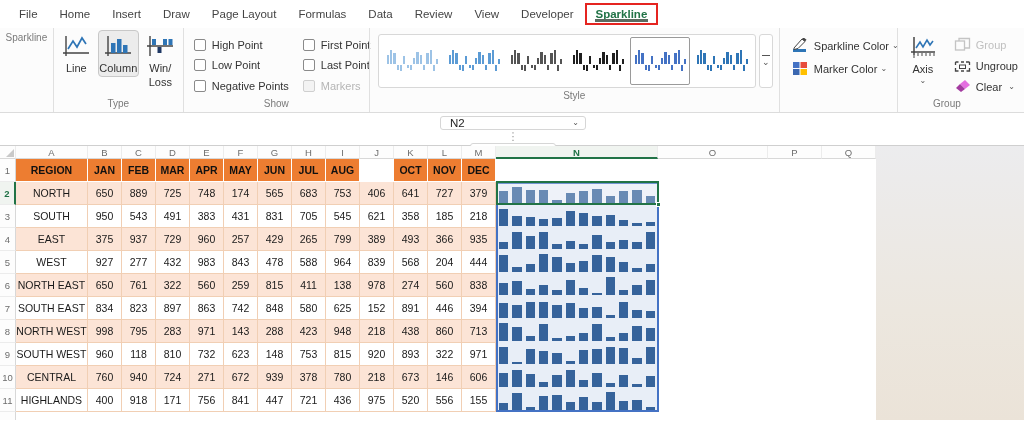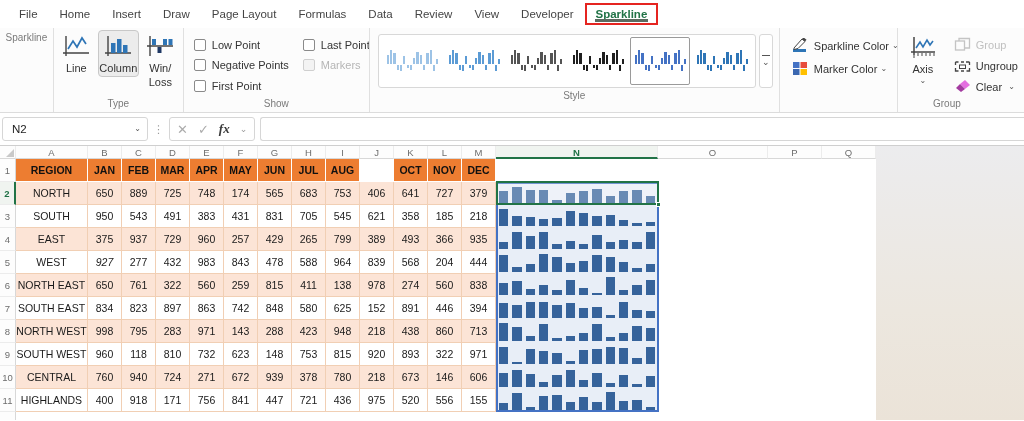--- a/index.html
+++ b/index.html
@@ -48,21 +48,21 @@
   .smallbtn .sicon { width:17px; height:15px; margin-right:5px; position:relative; }
 
   
   .axisbtn { padding-top:4px; }
   .rightcol { display:flex; flex-direction:column; gap:6px; padding:7px 4px 0 8px; }
   .rsmall { display:flex; align-items:center; font-size:11px; color:#333; white-space:nowrap; }
   .rsmall.disabled { color:#c0c0c0; }
   .rsmall .sicon { width:17px; height:15px; margin-right:5px; position:relative; }
 
   
-  .fbar { height:33px; background:#fff; border-bottom:1px solid #cfcfcf; display:flex; align-items:center; padding:3px 0 3px 2px; }
+  .fbar { height:33px; background:#fff; border-bottom:1px solid #cfcfcf; display:flex; align-items:center; padding:3px 0 3px 2px;flex-direction:column; }
   .namebox { width:146px; height:24px; border:1px solid #d6d6d6; border-radius:3px; background:#fff;
     display:flex; align-items:center; font-size:11.5px; color:#222; padding:0 6px 0 9px; }
   .namebox .nb-text { flex:1; }
   .vdots { color:#9a9a9a; font-size:11px; padding:0 5px; letter-spacing:0; }
   .fx-box { height:24px; border:1px solid #d6d6d6; border-radius:3px; display:flex; align-items:center; padding:0 7px; gap:10px; background:#fff; }
   .fx-x { color:#ababab; font-size:13px; }
   .fx-ok { color:#ababab; font-size:13px; }
   .fx-fx { color:#3b3b3b; font-size:13px; font-style:italic; font-family:"Liberation Serif", serif; font-weight:bold; }
   .fx-chev { color:#9a9a9a; font-size:9px; }
   .finput { flex:1; height:24px; border:1px solid #d6d6d6; border-radius:3px; background:#fff; margin:0 0 0 5px; border-right:none; border-top-right-radius:0; border-bottom-right-radius:0; }
@@ -147,20 +147,24 @@
               <rect x="23.5" y="5" width="4" height="6" fill="#2e75b6"></rect>
             </svg></span>
           <span class="blabel">Win/<br>Loss</span>
         </div>
       </div>
     <div class="rgroup-label">Type</div>
   </div>
 
   <div class="rgroup" style="width:186px">
     <div class="show-grid" id="show-checks">
+        <label class="chk">
+          <span class="box"></span>
+          <span>High Point</span>
+        </label>
         <label class="chk">
           <span class="box"></span>
           <span>Low Point</span>
         </label>
         <label class="chk">
           <span class="box"></span>
           <span>Negative Points</span>
         </label>
         <label class="chk">
           <span class="box"></span>
@@ -524,21 +528,21 @@
           <div class="bar" style="height: 6.588px; background: rgb(54, 99, 155);"></div>
           <div class="bar" style="height: 16.83px; background: rgb(54, 99, 155);"></div>
         </div>
         <div class="cell empty-cell" style="width: 110px;"></div>
         <div class="cell empty-cell" style="width: 54px;"></div>
         <div class="cell empty-cell" style="width: 54px;"></div>
       </div>
       <div class="grow">
         <div class="rowhdr" style="width: 16px;">5</div>
         <div class="cell plain" style="width: 72px;">WEST</div>
-        <div class="cell plain" style="width: 34px; font-style: italic;">927</div>
+        <div class="cell plain" style="width: 34px;">927</div>
         <div class="cell plain" style="width: 34px;">277</div>
         <div class="cell plain" style="width: 34px;">432</div>
         <div class="cell plain" style="width: 34px;">983</div>
         <div class="cell plain" style="width: 34px;">843</div>
         <div class="cell plain" style="width: 34px; text-align: right;">478</div>
         <div class="cell plain" style="width: 34px;">588</div>
         <div class="cell plain" style="width: 34px;">964</div>
         <div class="cell plain" style="width: 34px;">839</div>
         <div class="cell plain" style="width: 34px;">568</div>
         <div class="cell plain" style="width: 34px;">204</div>

